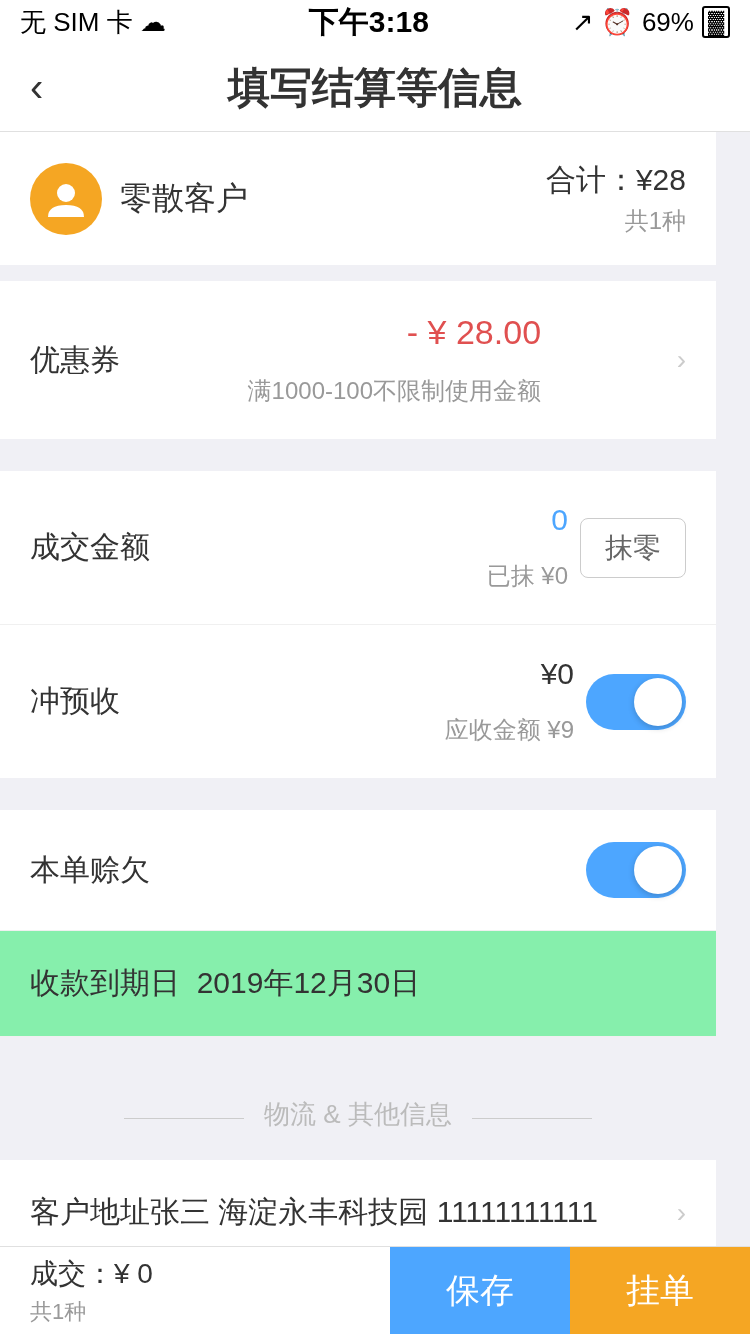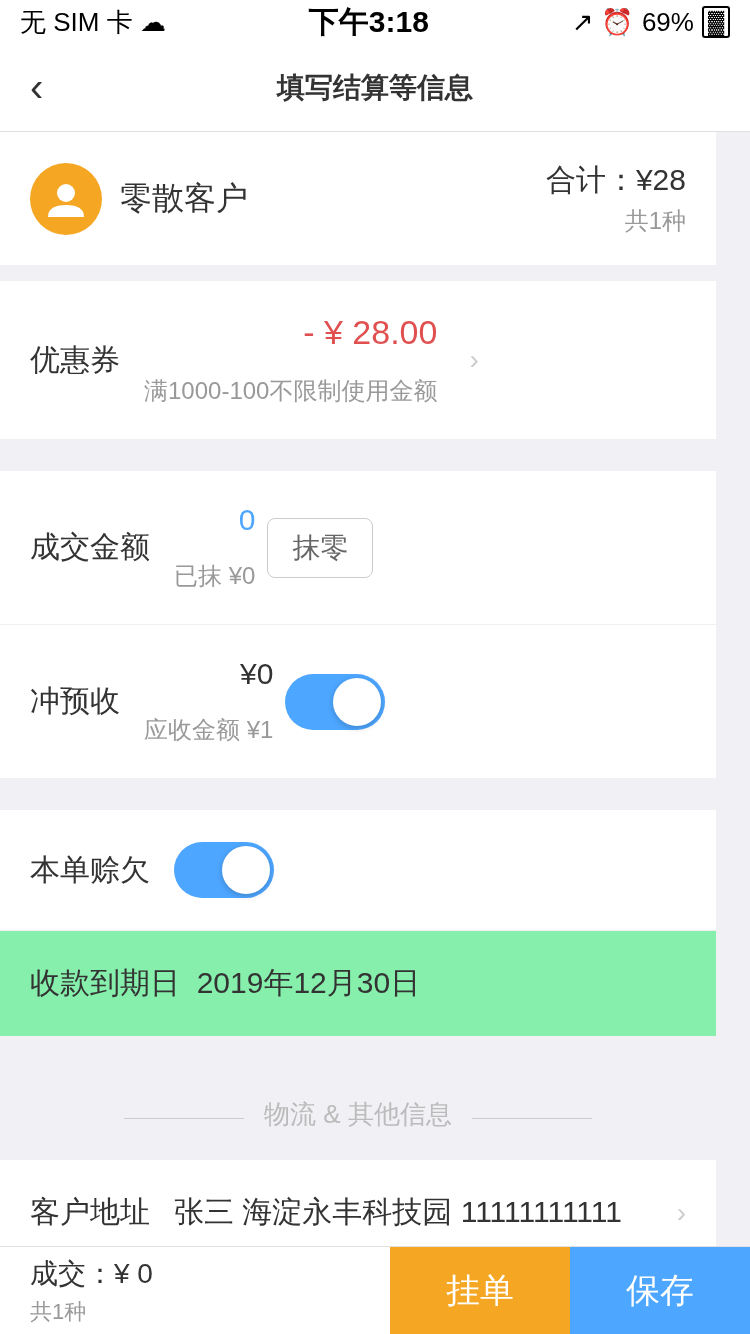--- a/index.html
+++ b/index.html
@@ -57,21 +57,21 @@
       border-bottom: 1px solid #e0e0e0;
     }
     .nav-back {
       position: absolute;
       left: 30px;
       font-size: 40px;
       color: #333;
       cursor: pointer;
     }
     .nav-title {
-      font-size: 28px;
+      font-size: 42px;
       font-weight: 600;
       color: #333;
     }
 
     
     .content {
       width: 716px;
       background: #f0f0f5;
     }
 
@@ -111,24 +111,24 @@
       font-weight: 500;
     }
     .customer-right {
       text-align: right;
     }
 
     
     .row-item {
       display: flex;
       align-items: center;
+      justify-content: space-between;
       padding: 32px 30px;
       background: #fff;
       border-bottom: 1px solid #f0f0f0;
-      gap: 24px;
     }
     .row-item:last-child { border-bottom: none; }
     .row-label {
       font-size: 30px;
       color: #333;
     }
     .row-right {
       display: flex;
       align-items: center;
       gap: 12px;
@@ -219,21 +219,20 @@
     .address-row {
       background: #fff;
       display: flex;
       align-items: center;
       padding: 32px 30px;
     }
     .address-label {
       font-size: 30px;
       color: #333;
       flex-shrink: 0;
-      margin-right: 24px;
     }
     .address-value {
       font-size: 30px;
       color: #333;
       flex: 1;
     }
 
     
     .bottom-bar {
       position: fixed;
@@ -350,21 +349,21 @@
         </div>
         <button class="btn-maling">抹零</button>
       </div>
     </div>
 
     <div class="row-item">
       <span class="row-label">冲预收</span>
       <div class="row-right">
         <div class="row-right-col">
           <div class="row-value" style="text-align:right;">¥0</div>
-          <div class="row-sub">应收金额 ¥1</div>
+          <div class="row-sub">应收金额 ¥9</div>
         </div>
         <div class="toggle">
           <div class="toggle-knob"></div>
         </div>
       </div>
     </div>
   </div>
 
   <div class="section-divider"></div>
 
@@ -399,15 +398,15 @@
 
 </div>
 
 <div class="bottom-bar">
   <div class="bottom-summary">
     <div class="bottom-deal">
       <span>成交：</span><span>¥ 0</span>
     </div>
     <div class="bottom-count">共1种</div>
   </div>
+  <div class="bottom-btn btn-save">保存</div>
   <div class="bottom-btn btn-hang">挂单</div>
-  <div class="bottom-btn btn-save">保存</div>
 </div>
 
 </body></html>

